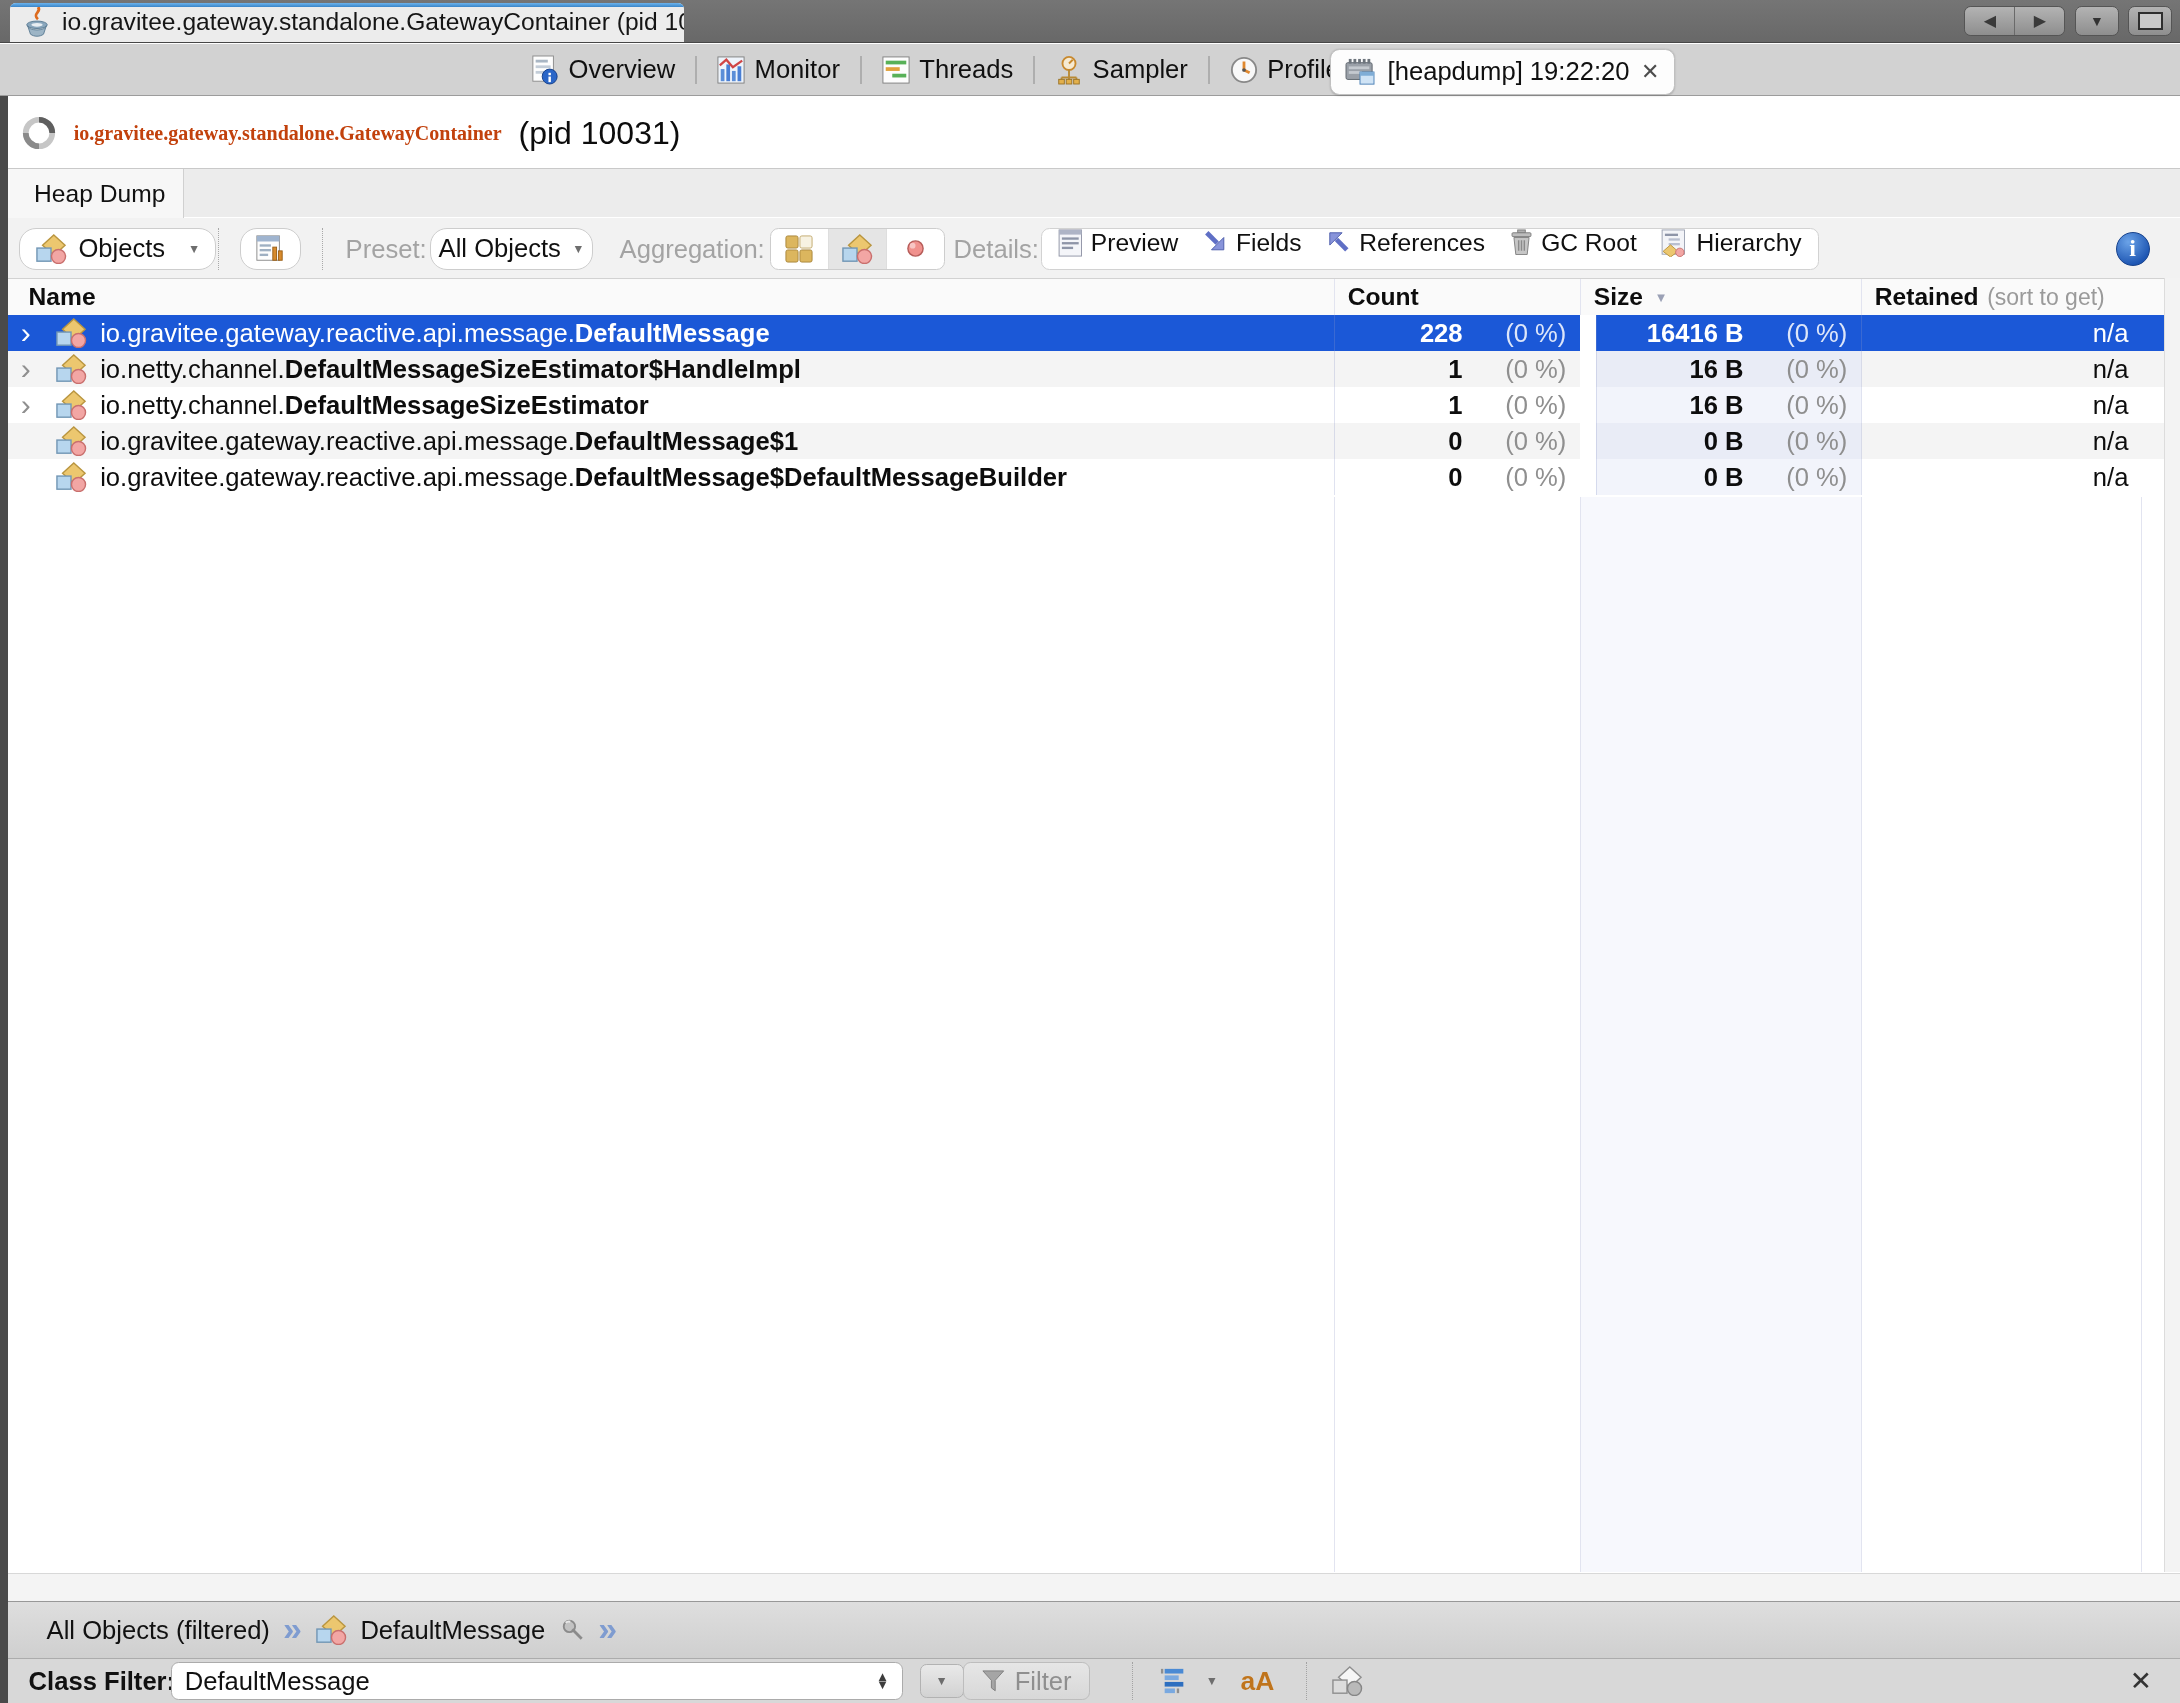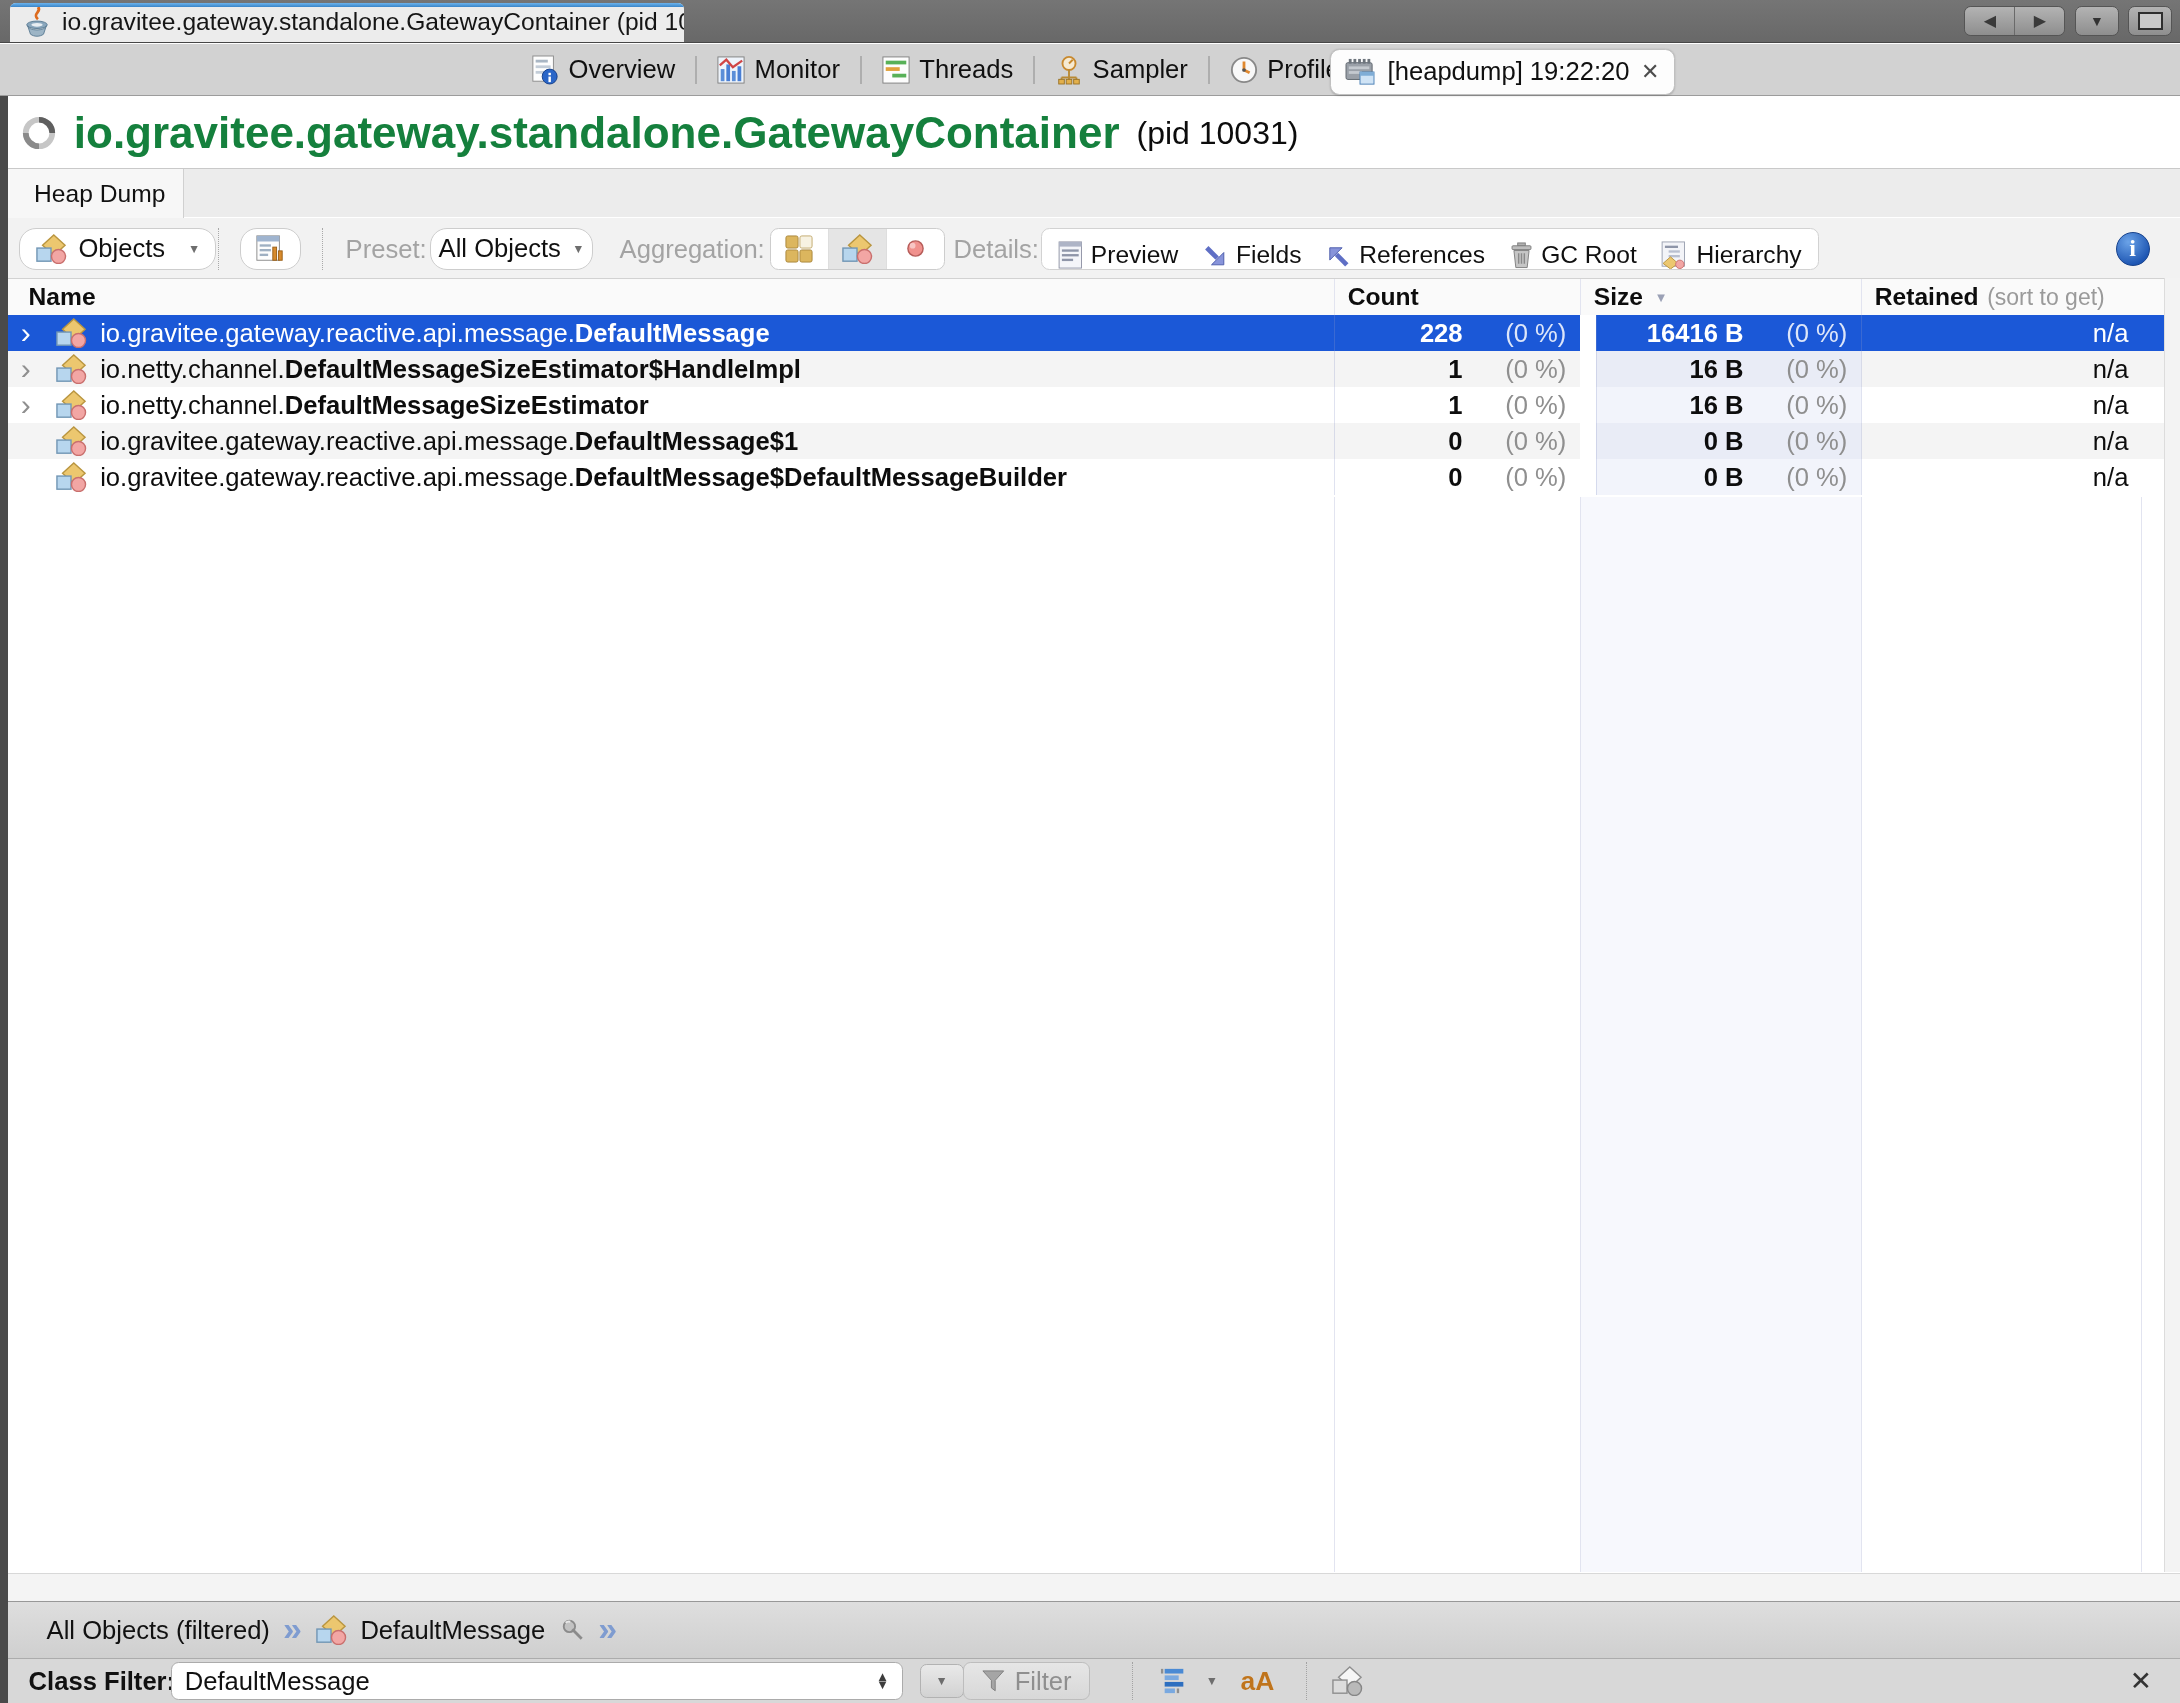--- a/index.html
+++ b/index.html
@@ -36,21 +36,21 @@
   .heap-tab{position:absolute;left:1330px;top:4.7px;height:44px;background:#fdfdfd;
     border:0.9px solid #c0c0c0;border-radius:9.5px;display:flex;align-items:center;gap:11.4px;
     padding:0 15px 0 13.2px;font-size:25.6px;color:#101010;box-shadow:0 0.9px 1.9px rgba(0,0,0,.18);}
 
   
   .left-edge{position:absolute;left:0;top:44px;width:7.6px;bottom:0;background:#4a4a4a;z-index:50;}
 
   
   .header{position:absolute;left:7.6px;top:97px;right:0;height:72px;background:#fff;
     display:flex;align-items:center;gap:17px;padding-left:13.2px;}
-  .title-bold{font-size:44px;font-weight:bold;color:#15803d;}
+  .title-bold{font-size:20px;font-weight:bold;color:#c2410c;font-family:Liberation Serif, serif;}
   .title-pid{font-size:32px;color:#0c0c0c;}
 
   
   .panel-strip{position:absolute;left:7.6px;top:168px;right:0;height:49px;background:#ececec;
     border-top:0.9px solid #c9c9c9;box-sizing:border-box;}
   .panel-tab{position:absolute;left:0;top:0;width:176px;height:49px;background:#f7f7f7;
     border-right:0.9px solid #d0d0d0;box-sizing:border-box;display:flex;align-items:center;
     padding-left:26.5px;font-size:24.6px;color:#111;}
 
   
@@ -62,21 +62,21 @@
   .glabel{color:#a3a3a3;font-size:25.6px;white-space:nowrap;}
   .blabel{color:#101010;font-size:25.6px;white-space:nowrap;}
   .dd-arrow{font-size:12.3px;color:#6e6e6e;margin-left:11.4px;}
   .segctl{display:inline-flex;background:#fff;border:0.9px solid #cdcdcd;border-radius:8.5px;
     overflow:hidden;height:42px;box-sizing:border-box;}
   .seg{width:57px;display:flex;align-items:center;justify-content:center;}
   .seg+.seg{border-left:0.9px solid #dedede;}
   .seg.on{background:#e5e5e5;}
   .dgroup{display:inline-flex;background:#fff;border:0.9px solid #d2d2d2;border-radius:8.5px;
     height:42px;align-items:center;padding:0 3.8px;box-sizing:border-box;}
-  .dbtn{display:flex;align-items:flex-end;gap:8.5px;padding:0 12.3px;font-size:24.6px;color:#101010;height:100%;}
+  .dbtn{display:flex;align-items:flex-start;gap:8.5px;padding:0 12.3px;font-size:24.6px;color:#101010;height:100%;}
   .info-circle{width:34px;height:34px;border-radius:50%;
     background:radial-gradient(circle at 35% 28%,#6ba3e8,#1d55b2 75%);
     border:0.9px solid #17428c;color:#fff;display:flex;align-items:center;justify-content:center;
     font-family:"Liberation Serif",serif;font-weight:bold;font-size:24px;box-sizing:border-box;}
 
   
   .grid5{display:grid;grid-template-columns:1326px 246px 281px 281px 23px;}
   .thead{position:absolute;left:7.6px;top:278px;right:16px;height:37px;background:#fafafa;
     border-top:0.9px solid #d2d2d2;box-sizing:border-box;font-size:24.6px;color:#0d0d0d;}
   .th{display:flex;align-items:center;padding-left:13.2px;font-weight:bold;white-space:nowrap;}

